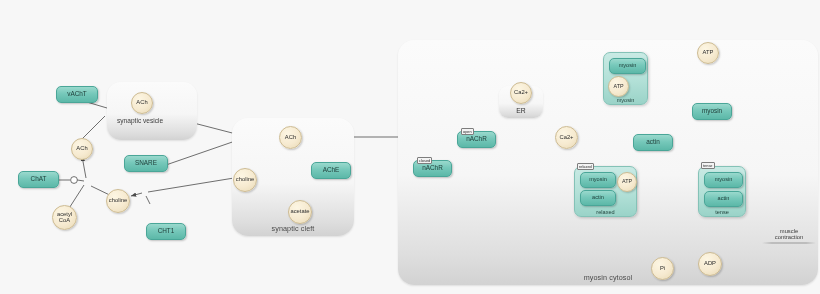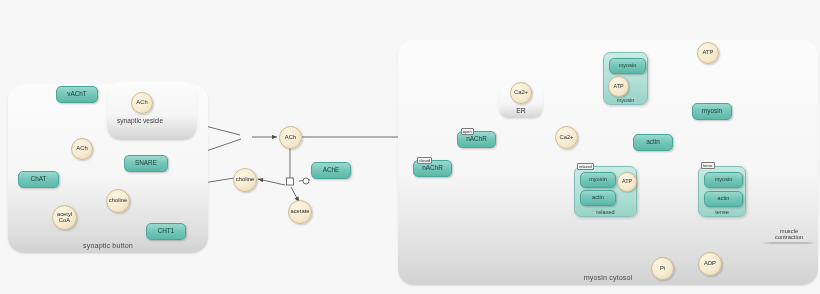--- a/index.html
+++ b/index.html
@@ -75,27 +75,27 @@
   }
 
   
   .undercap{position:absolute;z-index:5;font-size:6.6px;color:#3d3d3d;white-space:nowrap;}
 </style>
 </head>
 <body>
 
 <div id="canvas">
 
-  <div class="compartment" style="left:8px;top:84px;width:200px;height:169px;">
-    <div class="cname">synaptic button</div>
-  </div>
 
   <div class="compartment comp-small" style="left:107px;top:82px;width:90px;height:58px;border-radius:14px;">
   </div>
 
+  <div class="compartment" style="left:232px;top:118px;width:122px;height:118px;">
+    <div class="cname">synaptic cleft</div>
+  </div>
 
   <div class="compartment" style="left:398px;top:40px;width:420px;height:245px;">
     <div class="cname">myosin cytosol</div>
   </div>
 
   <div class="compartment comp-small" style="left:499px;top:86px;width:44px;height:32px;border-radius:9px;">
     <div class="cname" style="bottom:4px;font-size:6.8px;color:#2f2f2f;">ER</div>
   </div>
 
   <svg id="edges" viewBox="0 0 820 294">

